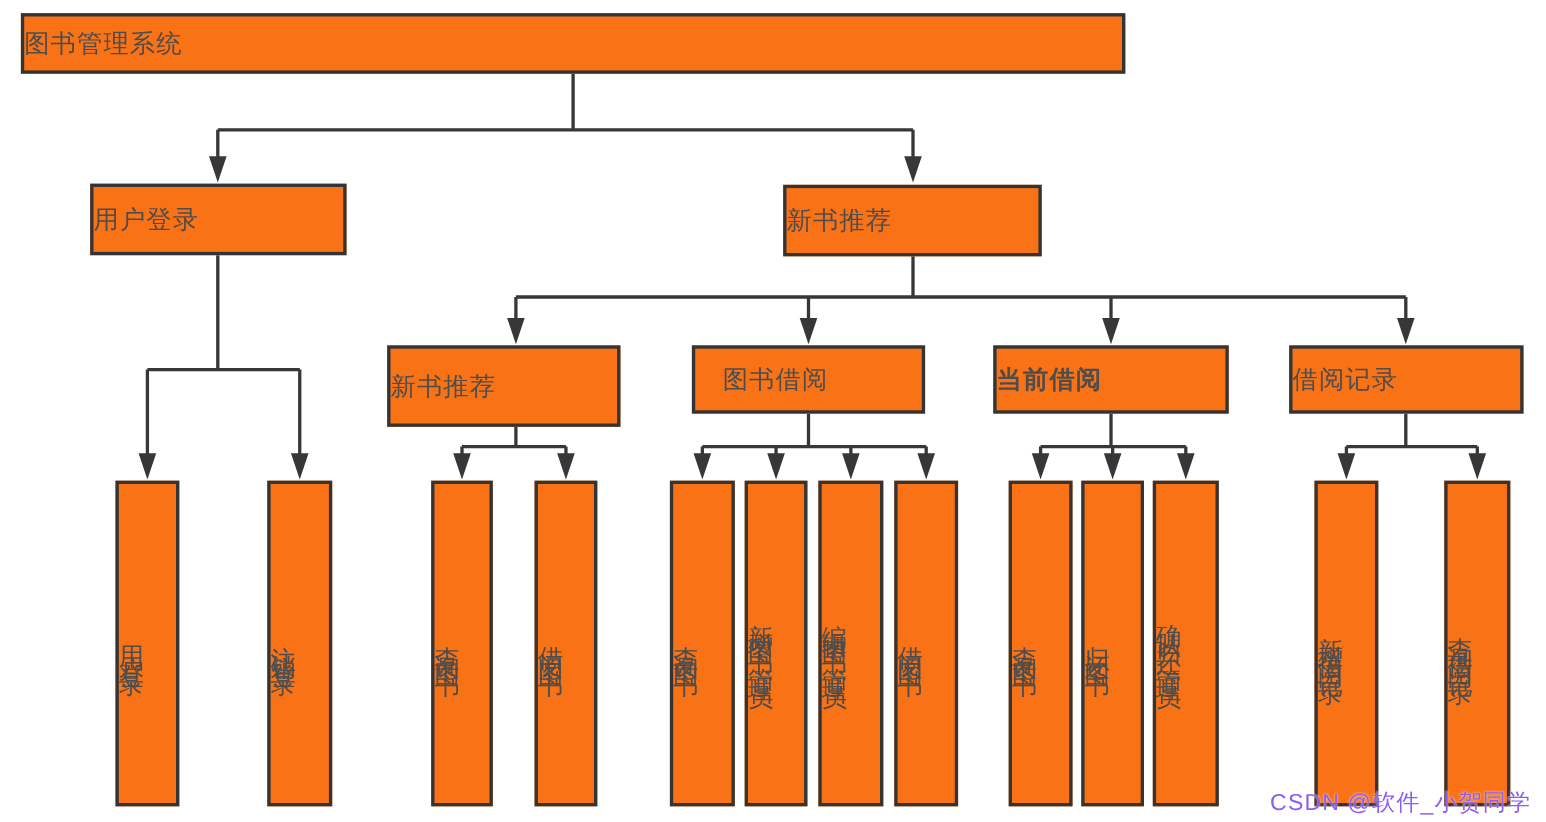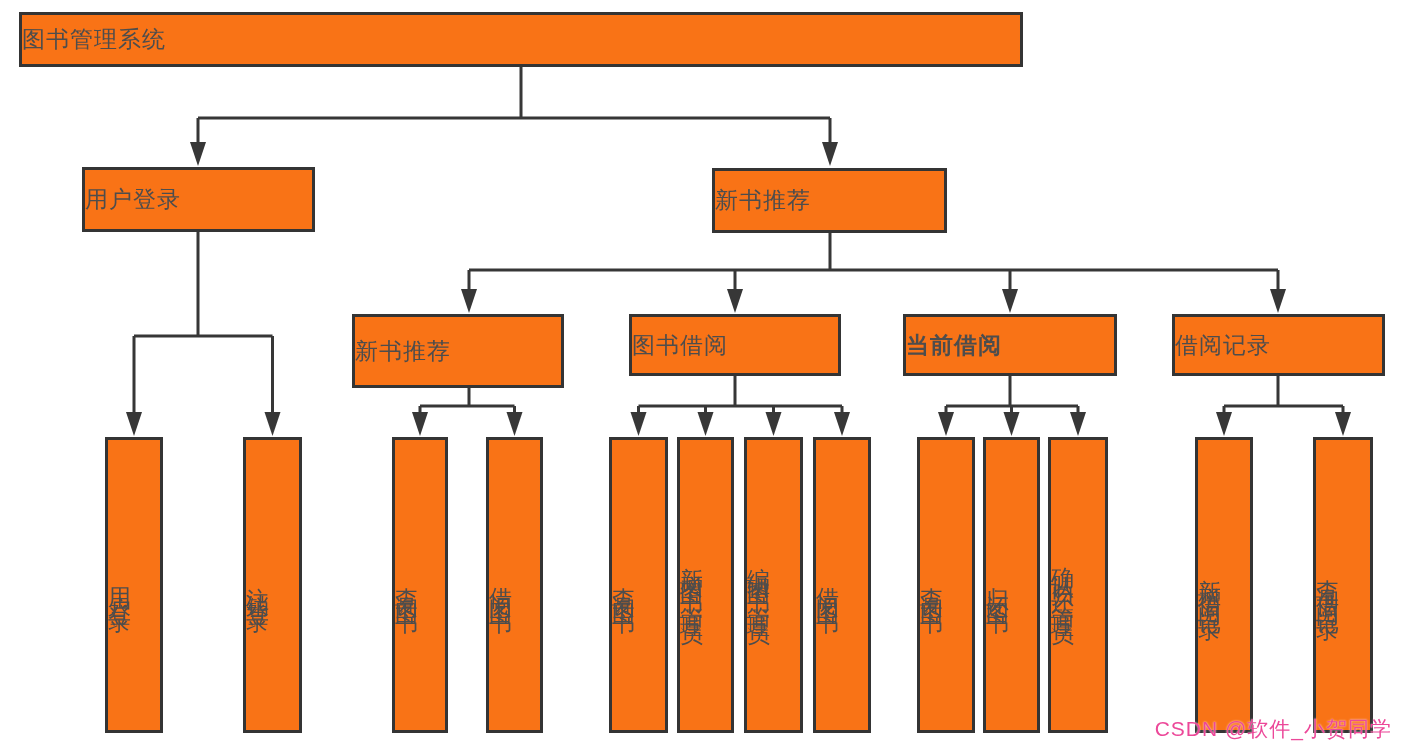--- a/index.html
+++ b/index.html
@@ -48,21 +48,21 @@
     letter-spacing: 8px;
     line-height: 1;
     white-space: nowrap;
   }
   .watermark {
     position: absolute;
     right: 13px;
     bottom: 4px;
     font-size: 21px;
     letter-spacing: 1px;
-    color: #ec4899;
+    color: #8b5cf6;
     z-index: 5;
     text-shadow: 0 0 2px rgba(255,255,255,0.9);
     white-space: nowrap;
   }
 </style>
 </head>
 <body>
 
 <div class="canvas">
 
@@ -129,21 +129,21 @@
   <div class="node h-node" style="left:82px; top:167px; width:233px; height:65px;">
     <span>用户登录</span>
   </div>
   <div class="node h-node" style="left:712px; top:168px; width:235px; height:65px;">
     <span>新书推荐</span>
   </div>
 
   <div class="node h-node" style="left:352px; top:314px; width:212px; height:74px;">
     <span>新书推荐</span>
   </div>
-  <div class="node h-node" style="left:629px; top:314px; width:212px; height:62px;">
+  <div class="node h-node" style="left:629px; top:314px; width:212px; height:62px;padding-left:25px;">
     <span>图书借阅</span>
   </div>
   <div class="node h-node" style="left:903px; top:314px; width:214px; height:62px;font-weight:bold;">
     <span>当前借阅</span>
   </div>
   <div class="node h-node" style="left:1172px; top:314px; width:213px; height:62px;">
     <span>借阅记录</span>
   </div>
 
   <div class="node v-node" style="left:105px; top:437px; width:58px; height:296px;">

